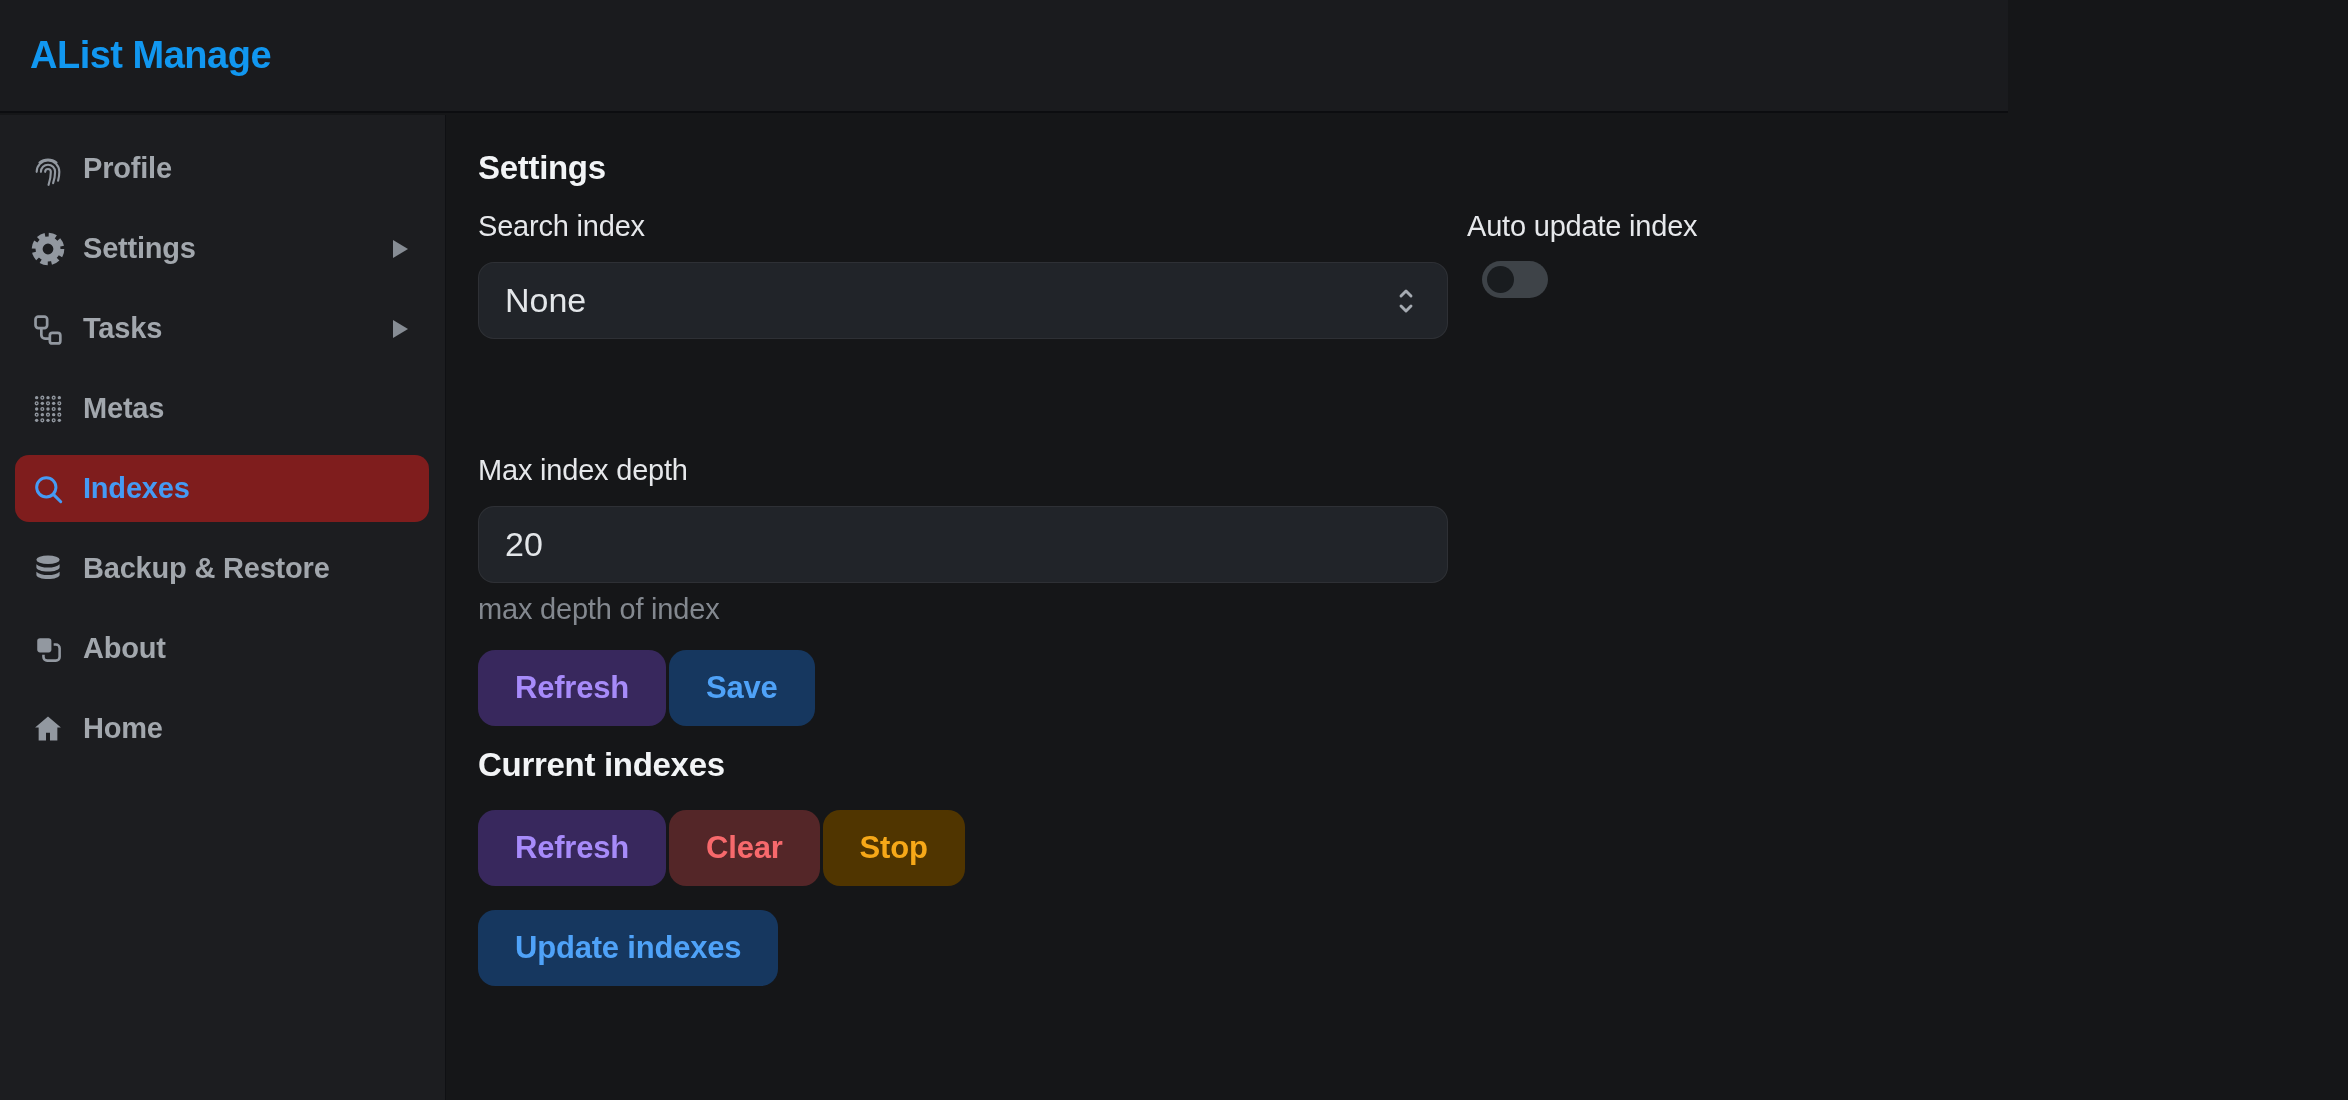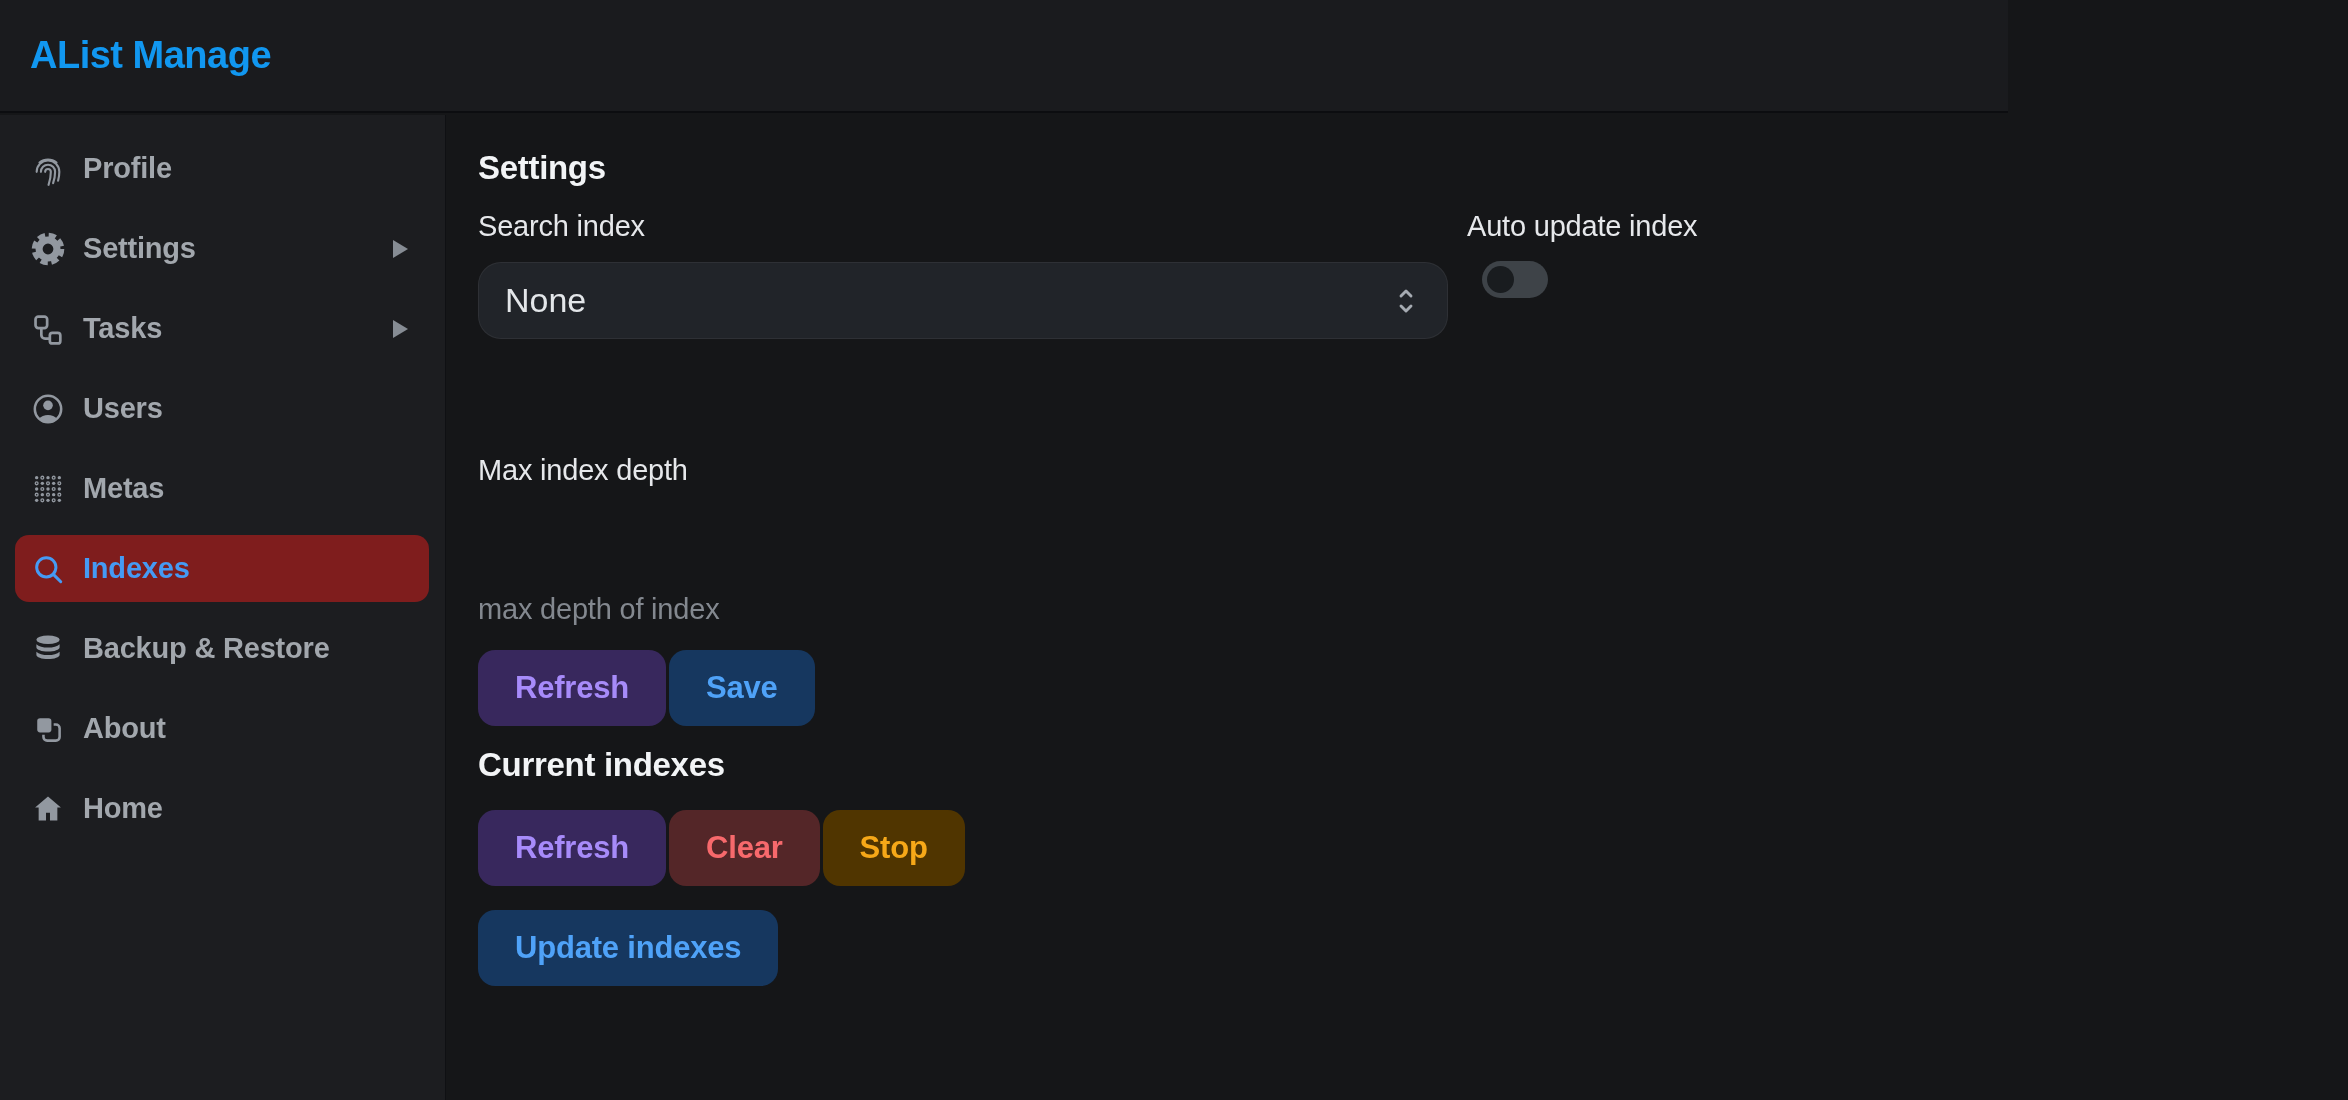--- a/index.html
+++ b/index.html
@@ -60,21 +60,21 @@
 
   .field-label {
     position:absolute; font-size:29px; font-weight:400; color:#e6e8eb; letter-spacing:-0.2px;
   }
   .lbl-search { left:31px;   top:95px; }
   .lbl-auto   { left:1020px; top:95px; }
   .lbl-depth  { left:31px;   top:339px; }
 
   .select-box {
     position:absolute; left:31px; top:147px; width:970px; height:77px;
-    background:#212429; border:1px solid rgba(255,255,255,0.06); border-radius:23px;
+    background:#212429; border:1px solid rgba(255,255,255,0.06); border-radius:16px;
     display:flex; align-items:center; padding:0 26px; cursor:pointer;
   }
   .select-value { font-size:34px; color:#e3e6e9; flex:1; }
   .select-chevrons { width:30px; height:40px; flex:0 0 30px; }
 
   .toggle {
     position:absolute; left:1035px; top:146px; width:66px; height:37px;
     background:#3e4348; border-radius:19px; cursor:pointer;
   }
   .toggle-knob {
@@ -146,30 +146,20 @@
         <svg width="34" height="34" viewBox="0 0 24 24" fill="none" stroke="#9298a0" stroke-width="1.9" stroke-linejoin="round">
           <rect x="3.2" y="3.2" width="8.2" height="8.2" rx="2"></rect>
           <path d="M7.3 11.4v4.8a2.6 2.6 0 0 0 2.6 2.6h3.4"></path>
           <rect x="13.3" y="14.8" width="7.4" height="7.4" rx="1.8"></rect>
         </svg>
       </span>
       <span class="nav-label">Tasks</span>
       <span class="nav-arrow"></span>
     </div>
 
-    <div class="nav-item">
-      <span class="nav-icon">
-        <svg width="34" height="34" viewBox="0 0 24 24" fill="none">
-          <circle cx="12" cy="12" r="9.3" stroke="#9298a0" stroke-width="1.8"></circle>
-          <circle cx="12" cy="9.4" r="3.4" fill="#9298a0"></circle>
-          <path d="M5.4 19.2a8.8 8.8 0 0 1 13.2 0 9.3 9.3 0 0 1-13.2 0Z" fill="#9298a0"></path>
-        </svg>
-      </span>
-      <span class="nav-label">Users</span>
-    </div>
 
 
     <div class="nav-item">
       <span class="nav-icon">
         <svg width="34" height="34" viewBox="0 0 24 24">
           <g fill="#9298a0">
             <circle cx="4" cy="4" r="1.2"></circle>
               <circle cx="12" cy="4" r="1.2"></circle>
               <circle cx="20" cy="4" r="1.2"></circle>
             <circle cx="8" cy="8" r="1.2"></circle>
@@ -261,20 +251,21 @@
       </svg>
     </span>
   </div>
 
   <div class="field-label lbl-auto">Auto update index</div>
   <div class="toggle">
     <div class="toggle-knob"></div>
   </div>
 
   <div class="field-label lbl-depth">Max index depth</div>
+  <input class="text-input" type="text" value="20" style="">
   <div class="helper-text">max depth of index</div>
 
   <div class="btn-row row-settings">
     <button class="btn btn-purple">Refresh</button>
     <button class="btn btn-blue">Save</button>
   </div>
 
   <div class="h-current">Current indexes</div>
 
   <div class="btn-row row-current">

